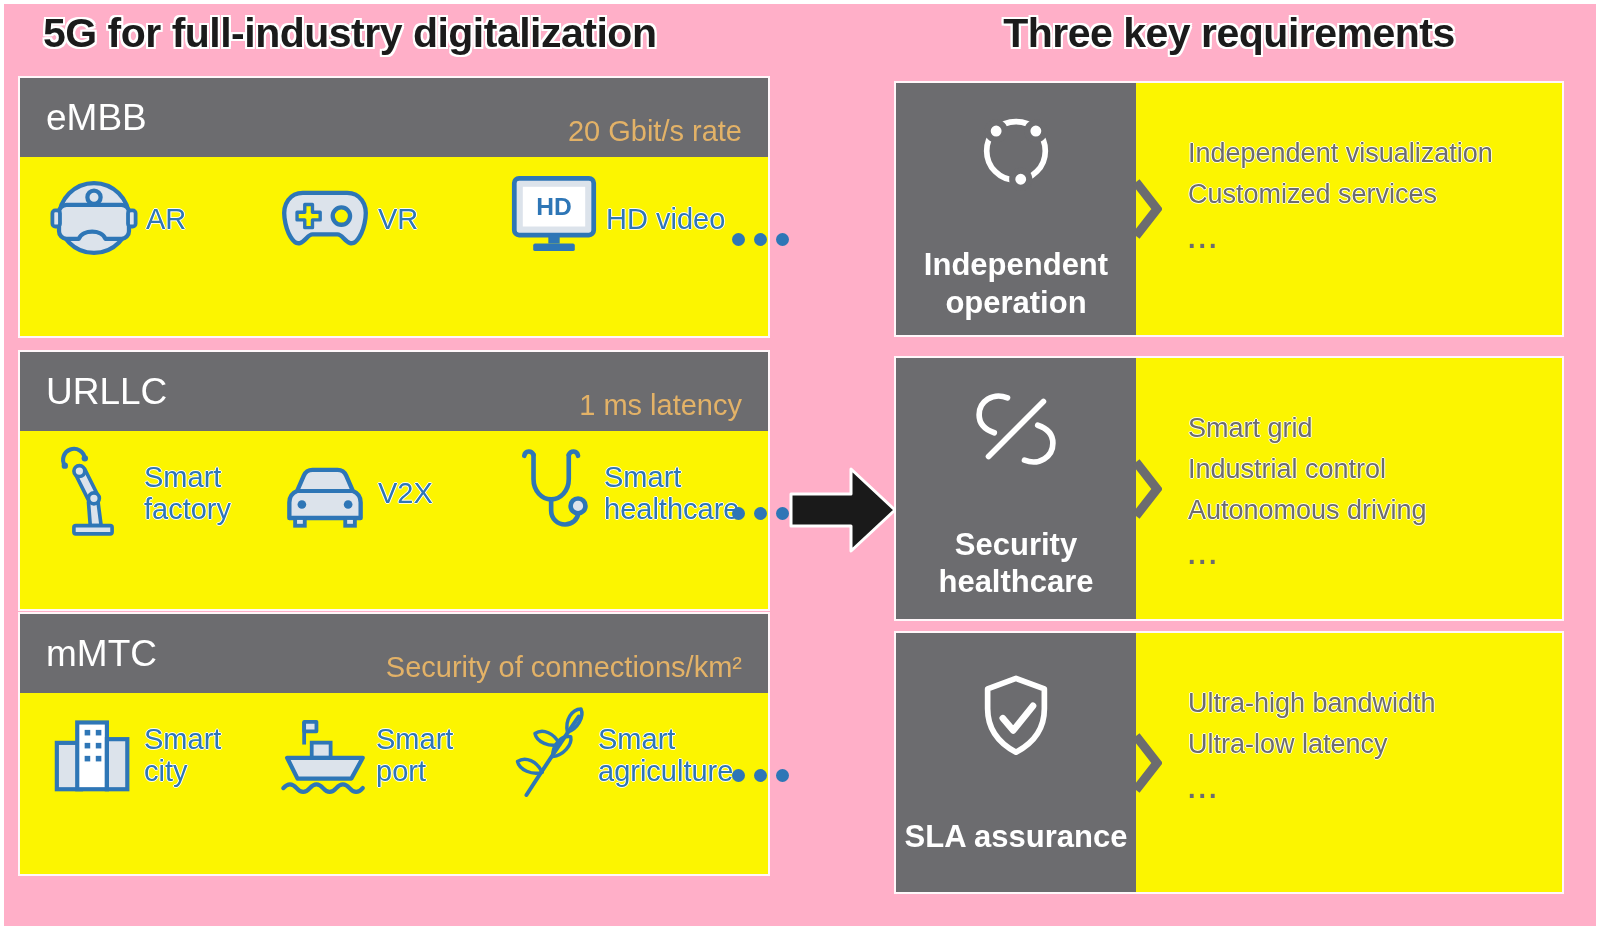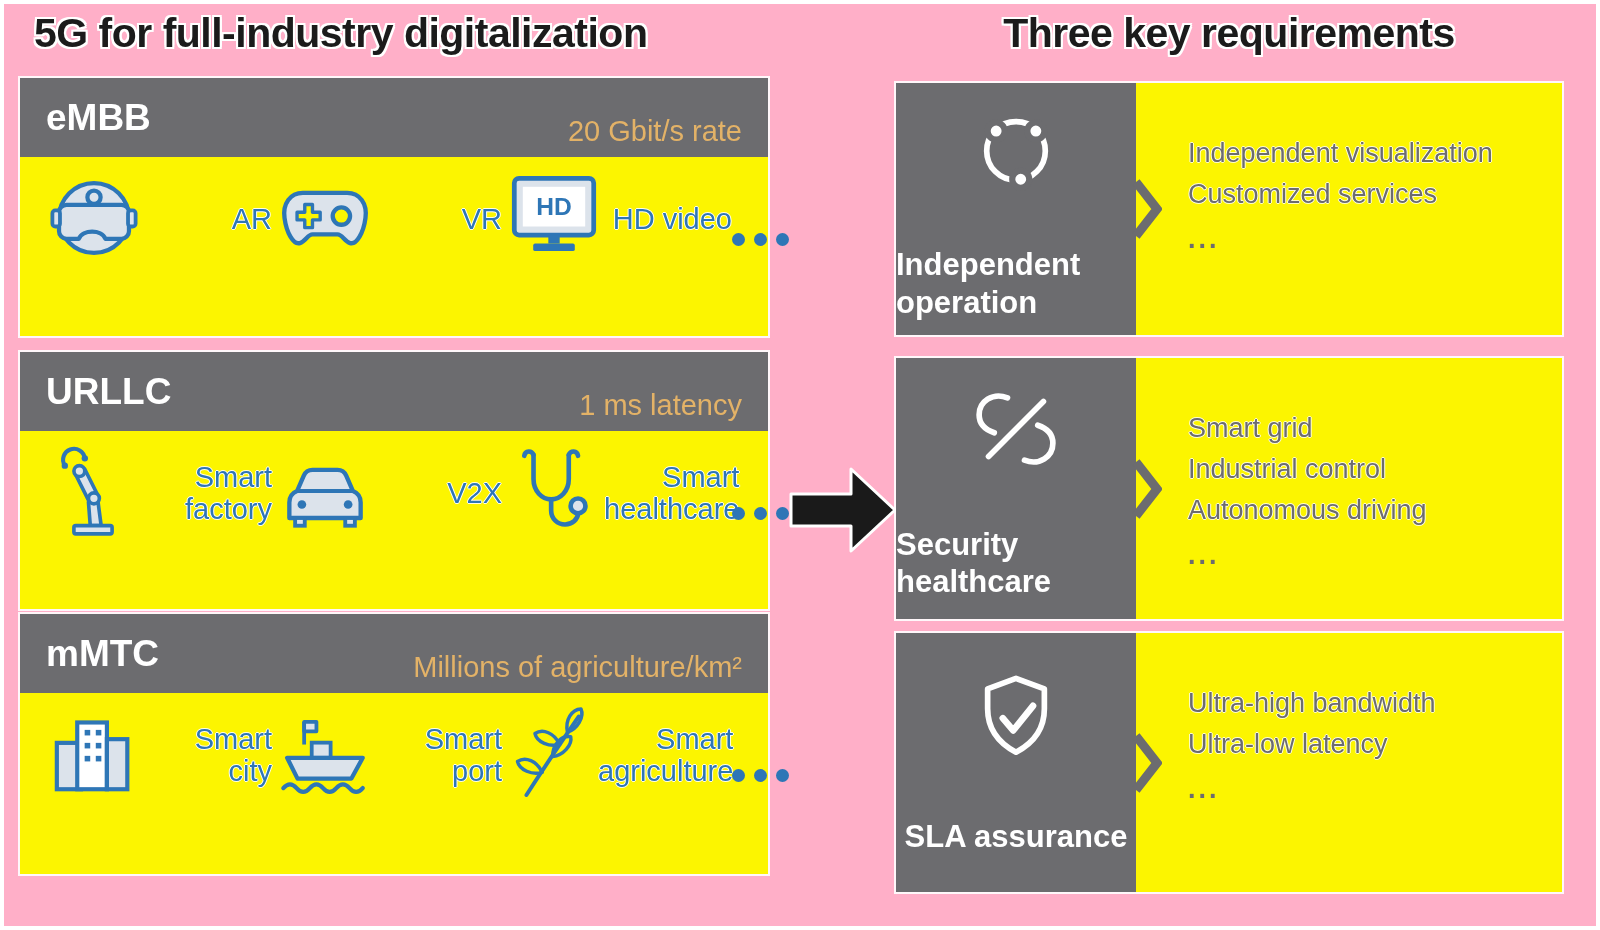--- a/index.html
+++ b/index.html
@@ -5,57 +5,57 @@
   html,body{margin:0;padding:0;background:#fff;}
   .canvas{
     position:relative;width:1600px;height:930px;box-sizing:border-box;
     background:#FFAFC8;border:4px solid #ffffff;overflow:hidden;
     font-family:"Liberation Sans", sans-serif;
   }
   .title{
     position:absolute;top:6px;font-size:41px;font-weight:bold;color:#1b1b1b;letter-spacing:-0.5px;
     text-shadow:2px 0 #fff,-2px 0 #fff,0 2px #fff,0 -2px #fff,2px 2px #fff,-2px -2px #fff,2px -2px #fff,-2px 2px #fff;
   }
-  .left-title{left:30px;}
+  .left-title{left:39px;}
   .right-title{left:892px;width:666px;text-align:center;}
 
   
   .lp{position:absolute;left:16px;width:748px;background:#FCF500;box-shadow:0 0 0 2px rgba(255,255,255,.9);}
   .lp1{top:74px;height:258px;}
   .lp2{top:348px;height:257px;}
   .lp3{top:610px;height:260px;}
   .lp-head{
     height:79px;background:#6C6C6F;display:flex;align-items:center;justify-content:space-between;
     padding:0 26px;box-sizing:border-box;
   }
-  .lp-name{color:#fff;font-weight:bold;font-size:37px;}
+  .lp-name{color:#fff;font-weight:normal;font-size:37px;}
   .lp-metric{color:#E3B267;font-size:29px;margin-top:28px;}
   .lp-body{display:flex;align-items:flex-start;padding:10px 18px 0 22px;box-sizing:border-box;}
   .item{width:230px;display:flex;align-items:center;}
   .icon-box{height:102px;display:flex;align-items:center;justify-content:center;}
   .item-label{
-    margin-top:2px;width:178px;text-align:right;font-size:29px;line-height:1.12;color:#2E76B6;
+    margin-top:2px;width:178px;text-align:left;font-size:29px;line-height:1.12;color:#2E76B6;
     text-shadow:1px 0 rgba(255,255,255,.9),-1px 0 rgba(255,255,255,.9),0 1px rgba(255,255,255,.9),0 -1px rgba(255,255,255,.9);
   }
   .dots{display:flex;gap:9px;margin-left:auto;margin-top:66px;margin-right:10px;}
   .dots i{width:13px;height:13px;border-radius:50%;background:#2E76B6;display:block;}
 
   
   .big-arrow{position:absolute;left:783px;top:460px;}
 
   
   .rp{position:absolute;left:892px;width:666px;display:flex;box-shadow:0 0 0 2px rgba(255,255,255,.9);}
   .rp1{top:79px;height:252px;}
   .rp2{top:354px;height:261px;}
   .rp3{top:629px;height:259px;}
   .rp-square{
     width:240px;flex:0 0 240px;background:#6C6C6F;display:flex;flex-direction:column;
     align-items:center;justify-content:center;gap:10px;box-sizing:border-box;
   }
-  .rp-label{color:#fff;font-size:31px;font-weight:bold;line-height:1.2;margin-top:31px;}
+  .rp-label{color:#fff;font-size:31px;font-weight:bold;text-align:center;line-height:1.2;margin-top:31px;}
   .rp-body{flex:1;background:#FCF500;position:relative;padding:50px 10px 0 52px;box-sizing:border-box;}
   .chevron{position:absolute;left:-4px;top:50%;transform:translateY(-50%);}
   .rp-line{
     font-size:27px;line-height:41px;color:#6C6C6F;
     text-shadow:1px 0 rgba(255,255,255,.8),-1px 0 rgba(255,255,255,.8),0 1px rgba(255,255,255,.8),0 -1px rgba(255,255,255,.8);
   }
   .rp-more{margin-top:14px;font-size:27px;font-weight:bold;letter-spacing:3px;color:#6C6C6F;line-height:20px;}
 </style>
 </head>
 <body>
@@ -163,21 +163,21 @@
           <i></i>
           <i></i>
           <i></i>
         </span>
     </div>
   </section>
 
   <section class="lp lp3">
     <header class="lp-head">
       <span class="lp-name">mMTC</span>
-      <span class="lp-metric">Millions of agriculture/km²</span>
+      <span class="lp-metric">Security of connections/km²</span>
     </header>
     <div class="lp-body">
       <div class="item">
         <span class="icon-box">
           <svg width="102" height="94" viewBox="0 0 110 100">
             <rect x="16" y="38" width="26" height="50" fill="#DCE3EB" stroke="#2E76B6" stroke-width="4.5"></rect>
             <rect x="38" y="16" width="32" height="72" fill="#ffffff" stroke="#2E76B6" stroke-width="4.5"></rect>
             <rect x="46" y="24" width="6" height="6" fill="#2E76B6"></rect>
               <rect x="58" y="24" width="6" height="6" fill="#2E76B6"></rect>
             <rect x="46" y="38" width="6" height="6" fill="#2E76B6"></rect>

